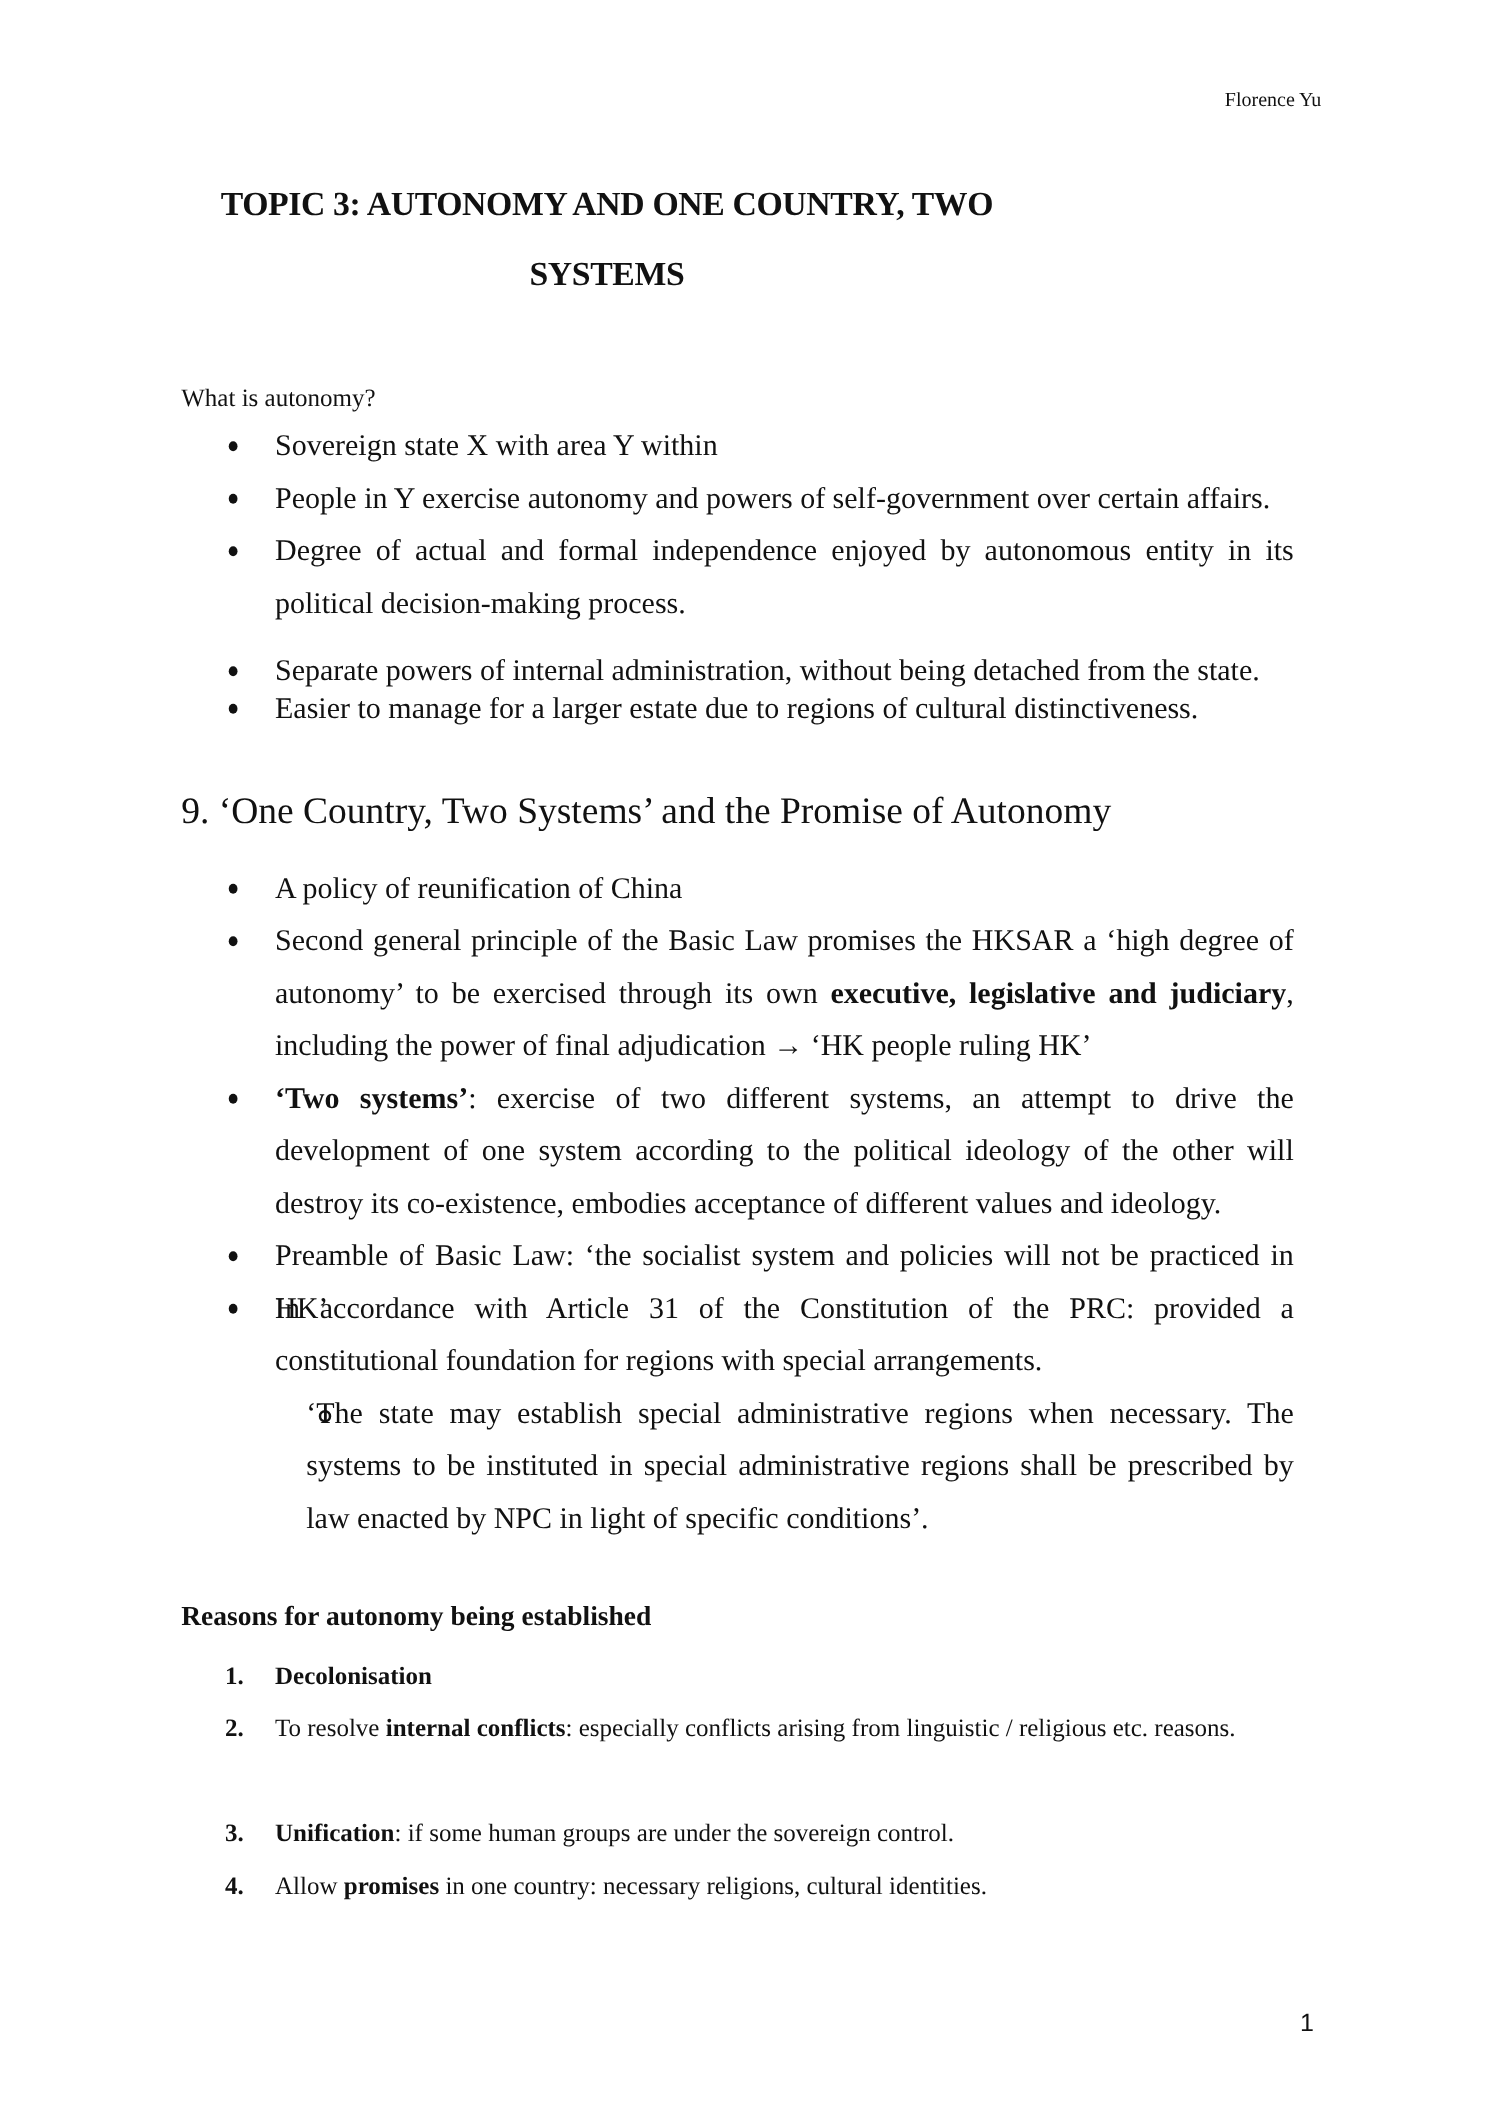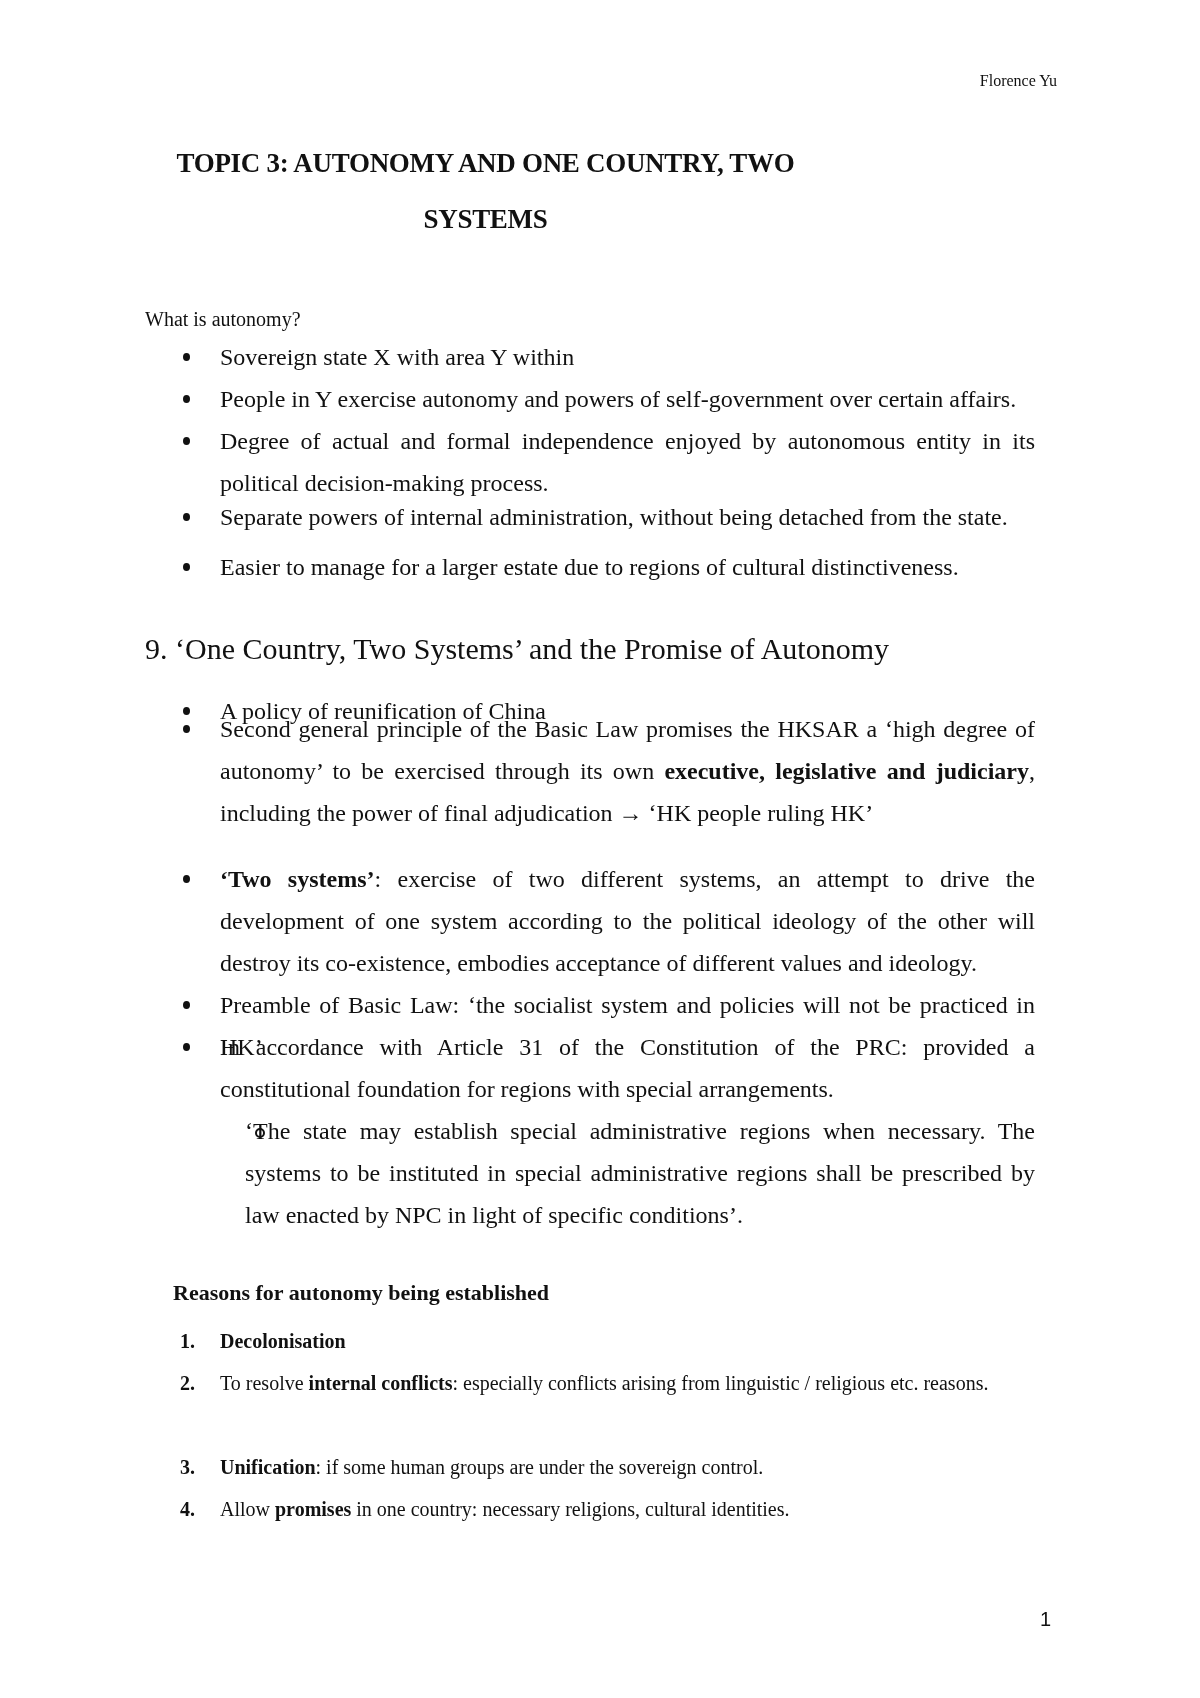--- a/index.html
+++ b/index.html
@@ -16,21 +16,21 @@
   .t2 { top: 204px; }
   .p { position: absolute; font-size: 20px; line-height: 42px; text-align: right; }
   .bul { position: absolute; left: 145px; width: 890px; font-size: 24px; line-height: 42px; text-align: justify; }
   .bul .dot { position: absolute; left: 38px; top: 0; width: 15px; }
   .bul .txt { display: block; margin-left: 75px; }
   .dot::before { content: ""; position: absolute; top: 17px; left: 0; width: 7px; height: 8px; background: #111; border-radius: 50%; }
   .bul.sub .dot { left: 110px; }
   .bul.sub .dot::before { width: 6px; height: 6px; background: transparent; border: 2px solid #111; top: 18px; }
   .bul.sub .txt { margin-left: 100px; }
   .h1 { position: absolute; left: 145px; top: 632px; font-size: 30px; }
-  .h2 { position: absolute; left: 145px; top: 1280px; font-size: 22px; font-weight: bold; margin-left: 28px; }
+  .h2 { position: absolute; left: 145px; top: 1280px; font-size: 22px; font-weight: bold; }
   .num { position: absolute; left: 145px; width: 890px; font-size: 20px; line-height: 42px; text-align: justify; }
   .num .n { position: absolute; left: 35px; font-weight: bold; }
   .num .txt { display: block; margin-left: 75px; }
   b { font-weight: bold; }
   .pagenum { position: absolute; left: 1040px; top: 1608px; font-family: "Liberation Sans", sans-serif; font-size: 20px; }
 </style>
 </head>
 <body>
 
 <div class="header-name">Florence Yu</div>
@@ -45,36 +45,36 @@
     <span class="txt">Sovereign state X with area Y within</span>
   </div>
 <div class="bul" style="top:378px;">
     <span class="dot"></span>
     <span class="txt">People in Y exercise autonomy and powers of self-government over certain affairs.</span>
   </div>
 <div class="bul" style="top:420px;">
     <span class="dot"></span>
     <span class="txt">Degree of actual and formal independence enjoyed by autonomous entity in its political decision-making process.</span>
   </div>
-<div class="bul" style="top:496px;">
+<div class="bul" style="top:516px;">
     <span class="dot"></span>
     <span class="txt">Separate powers of internal administration, without being detached from the state.</span>
   </div>
 <div class="bul" style="top:546px;">
     <span class="dot"></span>
     <span class="txt">Easier to manage for a larger estate due to regions of cultural distinctiveness.</span>
   </div>
 
 <div class="h1">9. ‘One Country, Two Systems’ and the Promise of Autonomy</div>
 
 <div class="bul" style="top:690px;">
     <span class="dot"></span>
     <span class="txt">A policy of reunification of China</span>
   </div>
-<div class="bul" style="top:708px;">
+<div class="bul" style="top:732px;">
     <span class="dot"></span>
     <span class="txt"><span>Second general principle of the Basic Law promises the HKSAR a ‘high degree of autonomy’ to be exercised through its own </span><b>executive, legislative and judiciary</b><span>, including the power of final adjudication → ‘HK people ruling HK’</span></span>
   </div>
 <div class="bul" style="top:858px;">
     <span class="dot"></span>
     <span class="txt"><b>‘Two systems’</b><span>: exercise of two different systems, an attempt to drive the development of one system according to the political ideology of the other will destroy its co-existence, embodies acceptance of different values and ideology.</span></span>
   </div>
 <div class="bul" style="top:984px;">
     <span class="dot"></span>
     <span class="txt">Preamble of Basic Law: ‘the socialist system and policies will not be practiced in HK’</span>

